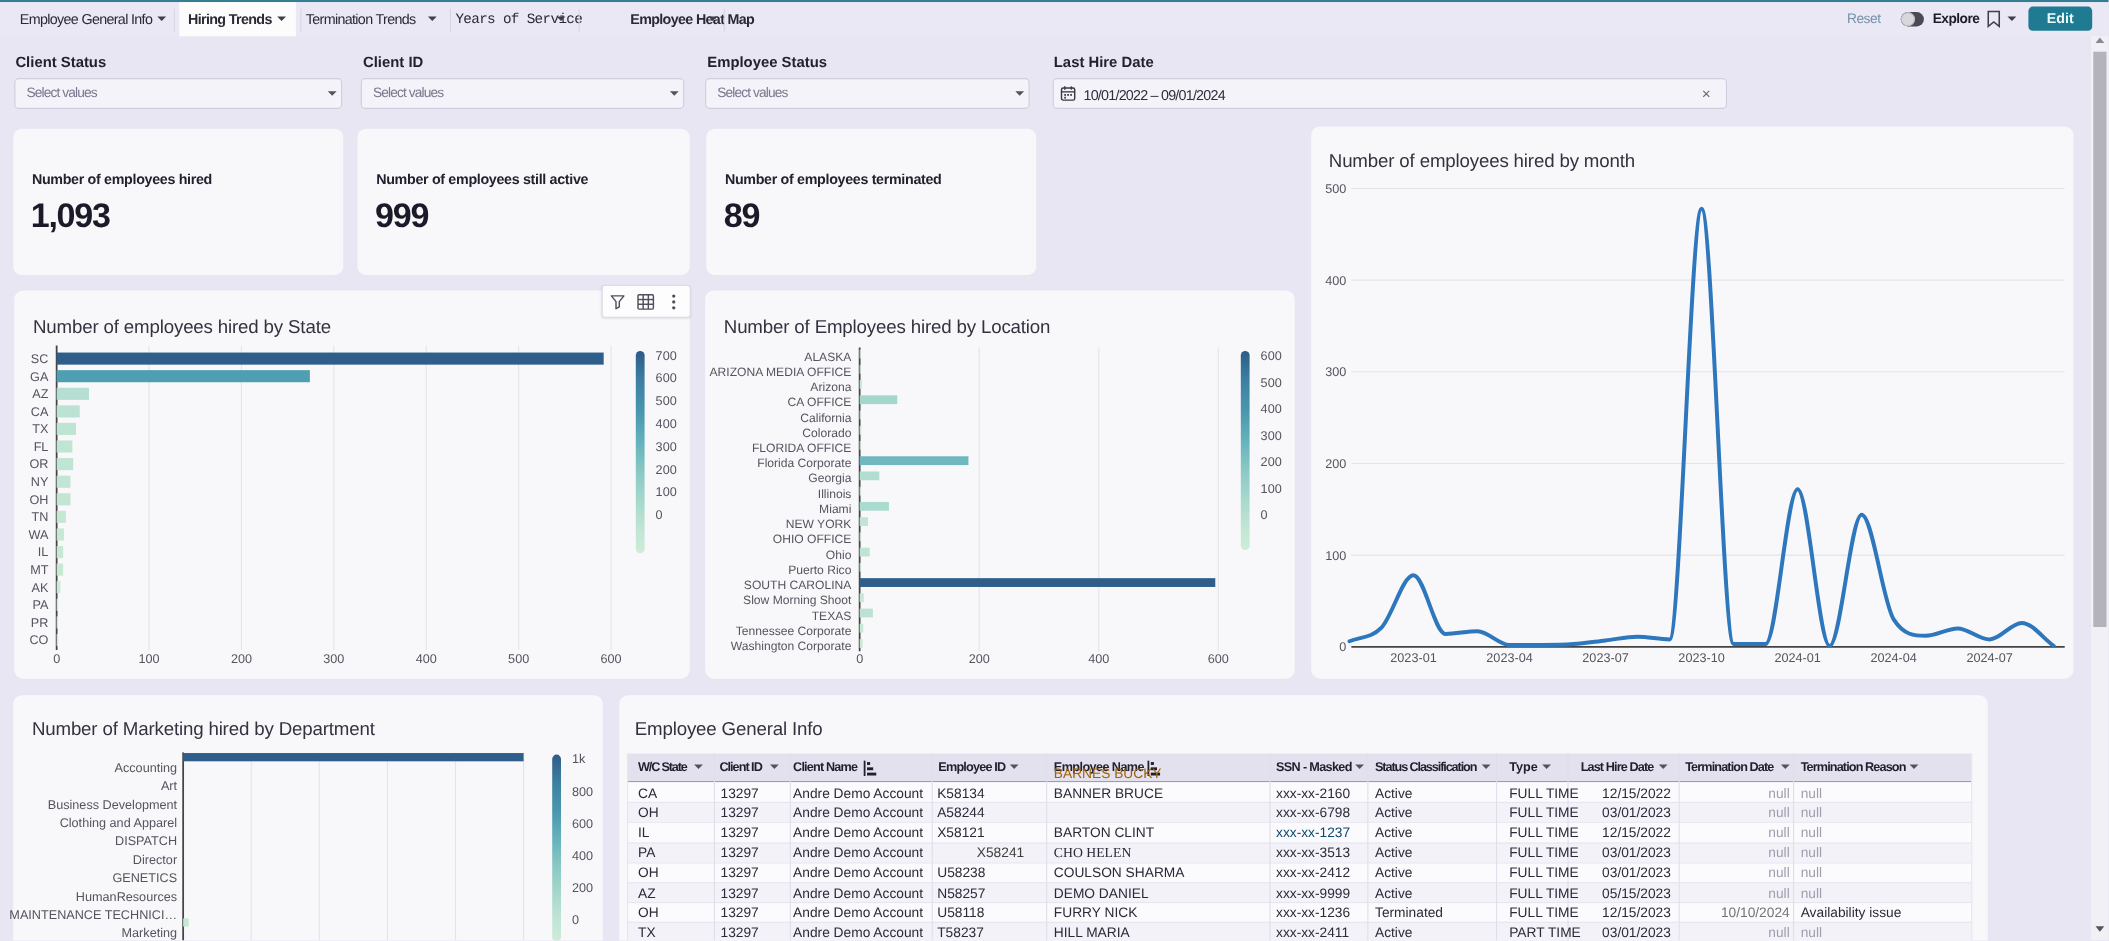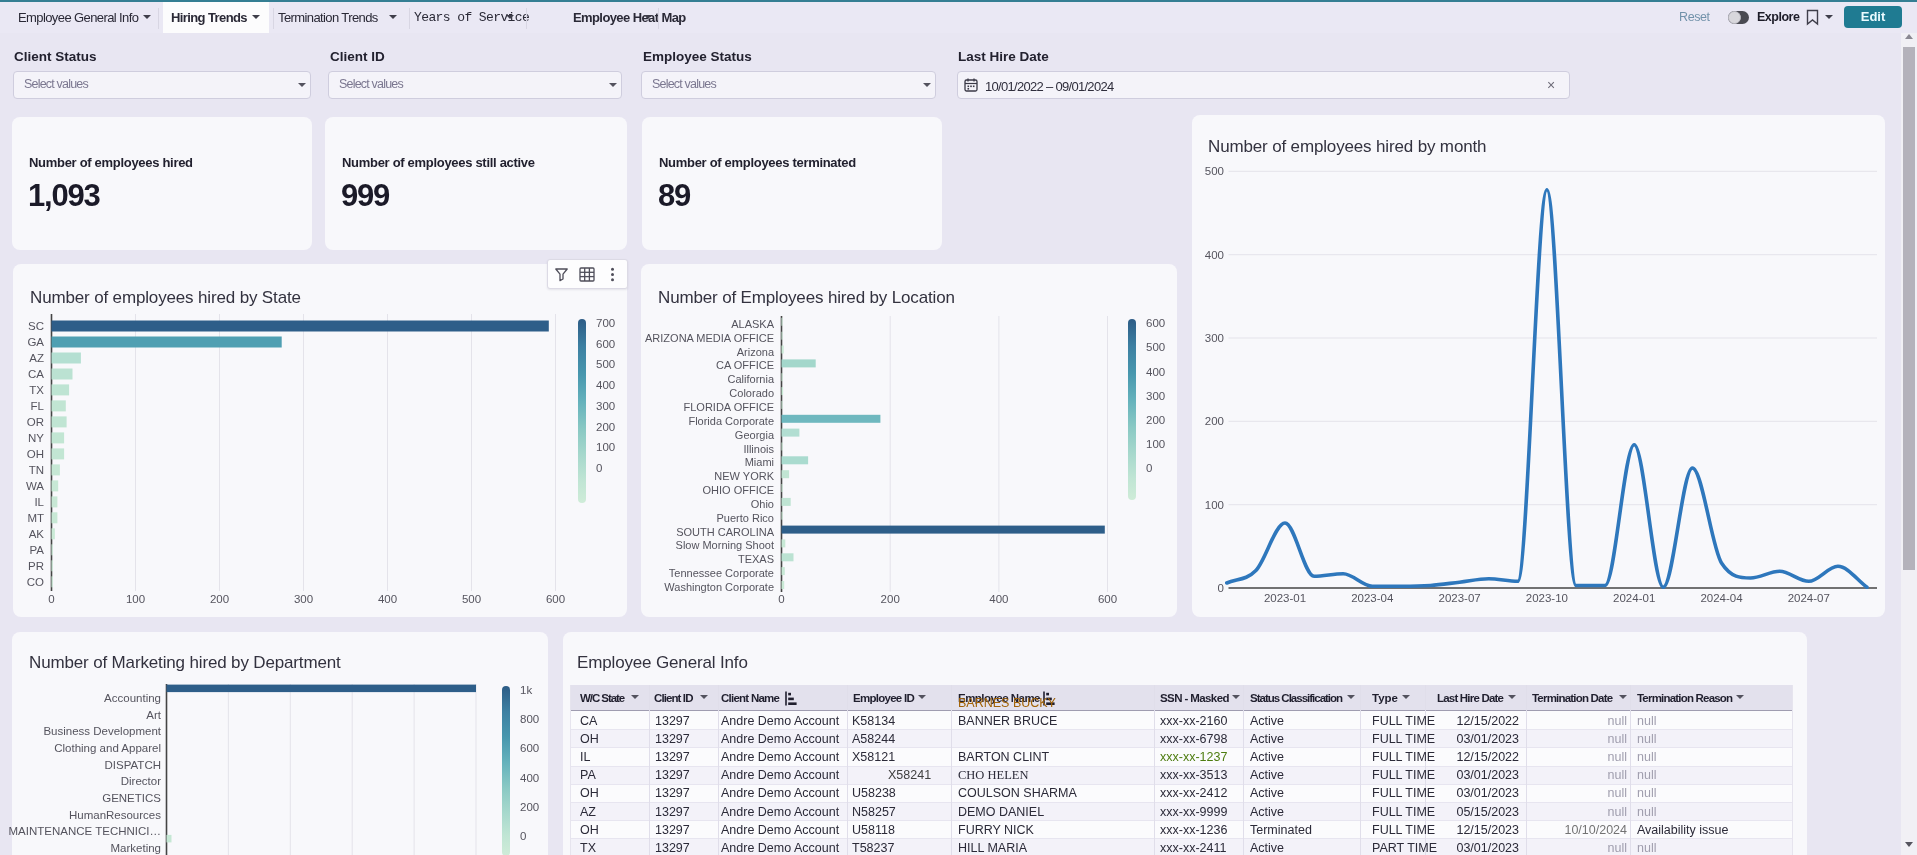--- a/index.html
+++ b/index.html
@@ -370,21 +370,21 @@
 <div class="abs" style="left:1250px;top:731.7px;font-size:12.5px;color:#2b2a38;white-space:nowrap;">Active</div>
 <div class="abs" style="left:1372px;top:731.7px;font-size:12.5px;color:#2b2a38;white-space:nowrap;">FULL TIME</div>
 <div class="abs" style="right:398px;top:731.7px;font-size:12.5px;color:#2b2a38;white-space:nowrap;">03/01/2023</div>
 <div class="abs" style="right:290px;top:731.7px;font-size:12.5px;color:#a09eae;white-space:nowrap;">null</div>
 <div class="abs" style="left:1637px;top:731.7px;font-size:12.5px;color:#a09eae;white-space:nowrap;">null</div>
 <div class="abs" style="left:580px;top:749.9px;font-size:12.5px;color:#2b2a38;white-space:nowrap;">IL</div>
 <div class="abs" style="left:655px;top:749.9px;font-size:12.5px;color:#2b2a38;white-space:nowrap;">13297</div>
 <div class="abs" style="left:721px;top:749.9px;font-size:12.5px;color:#2b2a38;white-space:nowrap;">Andre Demo Account</div>
 <div class="abs" style="left:852px;top:749.9px;font-size:12.5px;color:#2b2a38;white-space:nowrap;">X58121</div>
 <div class="abs" style="left:958px;top:749.9px;font-size:12.5px;color:#2b2a38;white-space:nowrap;">BARTON CLINT</div>
-<div class="abs" style="left:1160px;top:749.9px;font-size:12.5px;color:#4d7c0f;white-space:nowrap;">xxx-xx-1237</div>
+<div class="abs" style="left:1160px;top:749.9px;font-size:12.5px;color:#0c4a6e;white-space:nowrap;">xxx-xx-1237</div>
 <div class="abs" style="left:1250px;top:749.9px;font-size:12.5px;color:#2b2a38;white-space:nowrap;">Active</div>
 <div class="abs" style="left:1372px;top:749.9px;font-size:12.5px;color:#2b2a38;white-space:nowrap;">FULL TIME</div>
 <div class="abs" style="right:398px;top:749.9px;font-size:12.5px;color:#2b2a38;white-space:nowrap;">12/15/2022</div>
 <div class="abs" style="right:290px;top:749.9px;font-size:12.5px;color:#a09eae;white-space:nowrap;">null</div>
 <div class="abs" style="left:1637px;top:749.9px;font-size:12.5px;color:#a09eae;white-space:nowrap;">null</div>
 <div class="abs" style="left:580px;top:768.1px;font-size:12.5px;color:#2b2a38;white-space:nowrap;">PA</div>
 <div class="abs" style="left:655px;top:768.1px;font-size:12.5px;color:#2b2a38;white-space:nowrap;">13297</div>
 <div class="abs" style="left:721px;top:768.1px;font-size:12.5px;color:#2b2a38;white-space:nowrap;">Andre Demo Account</div>
 <div class="abs" style="left:852px;top:768.1px;font-size:12.5px;color:#404040;white-space:nowrap;margin-left:36px;">X58241</div>
 <div class="abs" style="left:958px;top:768.1px;font-size:12.5px;color:#2b2a38;white-space:nowrap;font-family:Liberation Serif, serif;">CHO HELEN</div>

